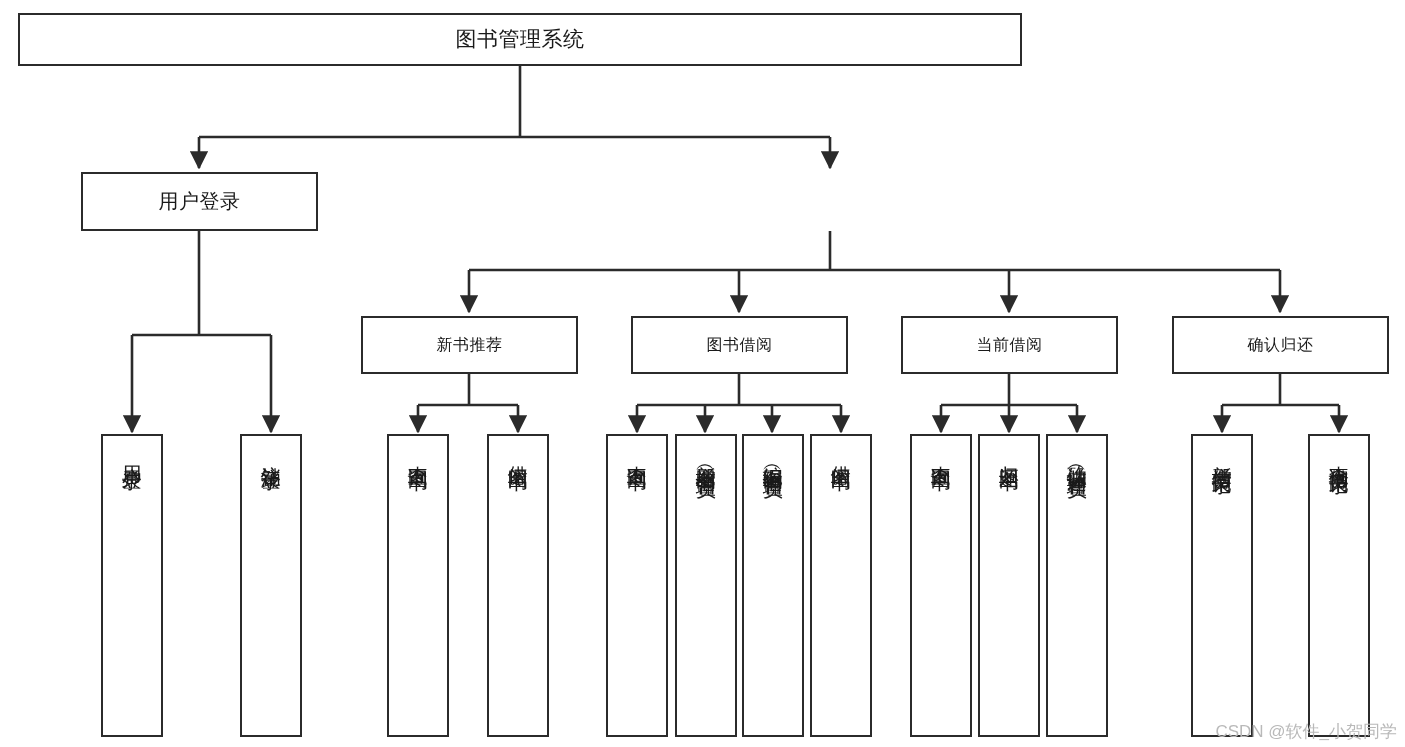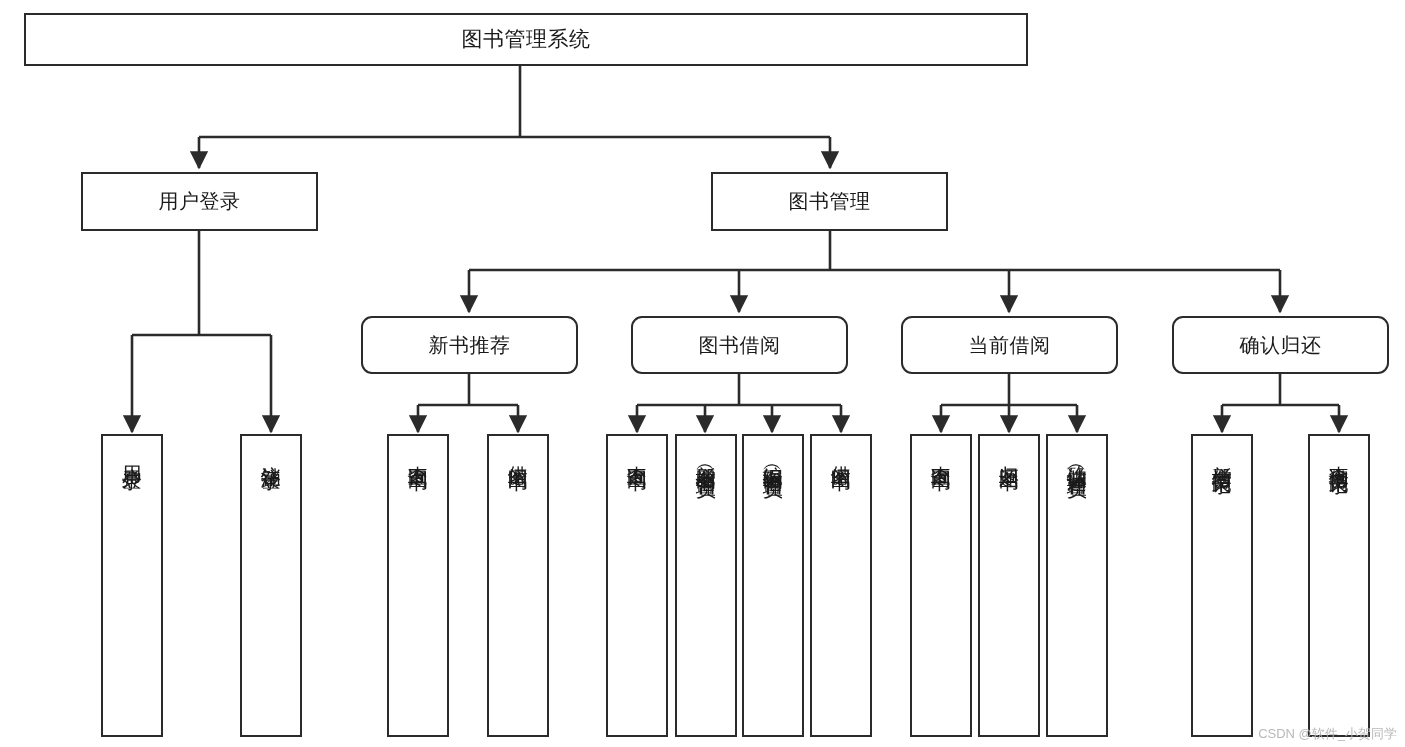--- a/index.html
+++ b/index.html
@@ -37,22 +37,21 @@
     color: #1a1a1a;
     z-index: 3;
   }
   .node.root {
     font-size: 21px;
   }
   .node.lvl2 {
     font-size: 20px;
   }
   .node.lvl3 {
-    font-size: 20px;
-    border-radius: 11px;
+    font-size: 16px;
   }
   .node.leaf {
     font-size: 20px;
     align-items: flex-start;
     padding-top: 14px;
   }
   .node .label {
     line-height: 1.05;
     letter-spacing: 0.5px;
     white-space: nowrap;
@@ -61,21 +60,21 @@
     writing-mode: vertical-rl;
     text-orientation: upright;
     line-height: 1.12;
     letter-spacing: 2px;
     white-space: nowrap;
   }
   #watermark {
     position: absolute;
     right: 8px;
     bottom: 4px;
-    font-size: 13px;
+    font-size: 17px;
     color: #b9b9b9;
     z-index: 6;
     white-space: nowrap;
     font-family: "Liberation Sans", "DejaVu Sans", sans-serif;
   }
 </style>
 </head>
 <body>
 
 <div id="canvas">
@@ -124,30 +123,27 @@
       <path d="M 1009 405 L 1009 432" marker-end="url(#arrow)"></path>
       <path d="M 1077 405 L 1077 432" marker-end="url(#arrow)"></path>
 
       <path d="M 1280 374 L 1280 405"></path>
       <path d="M 1222 405 L 1339 405"></path>
       <path d="M 1222 405 L 1222 432" marker-end="url(#arrow)"></path>
       <path d="M 1339 405 L 1339 432" marker-end="url(#arrow)"></path>
     </g>
   </svg>
 
-  <div class="node root" style="left:24px; top:13px; width:1004px; height:53px;">
+  <div class="node root" style="left:18px; top:13px; width:1004px; height:53px;">
     <span class="label">图书管理系统</span>
   </div>
 
   <div class="node lvl2" style="left:81px; top:172px; width:237px; height:59px;">
     <span class="label">用户登录</span>
   </div>
-  <div class="node lvl2" style="left:711px; top:172px; width:237px; height:59px;">
-    <span class="label">图书管理</span>
-  </div>
 
   <div class="node lvl3" style="left:361px; top:316px; width:217px; height:58px;">
     <span class="label">新书推荐</span>
   </div>
   <div class="node lvl3" style="left:631px; top:316px; width:217px; height:58px;">
     <span class="label">图书借阅</span>
   </div>
   <div class="node lvl3" style="left:901px; top:316px; width:217px; height:58px;text-align:center;">
     <span class="label">当前借阅</span>
   </div>

